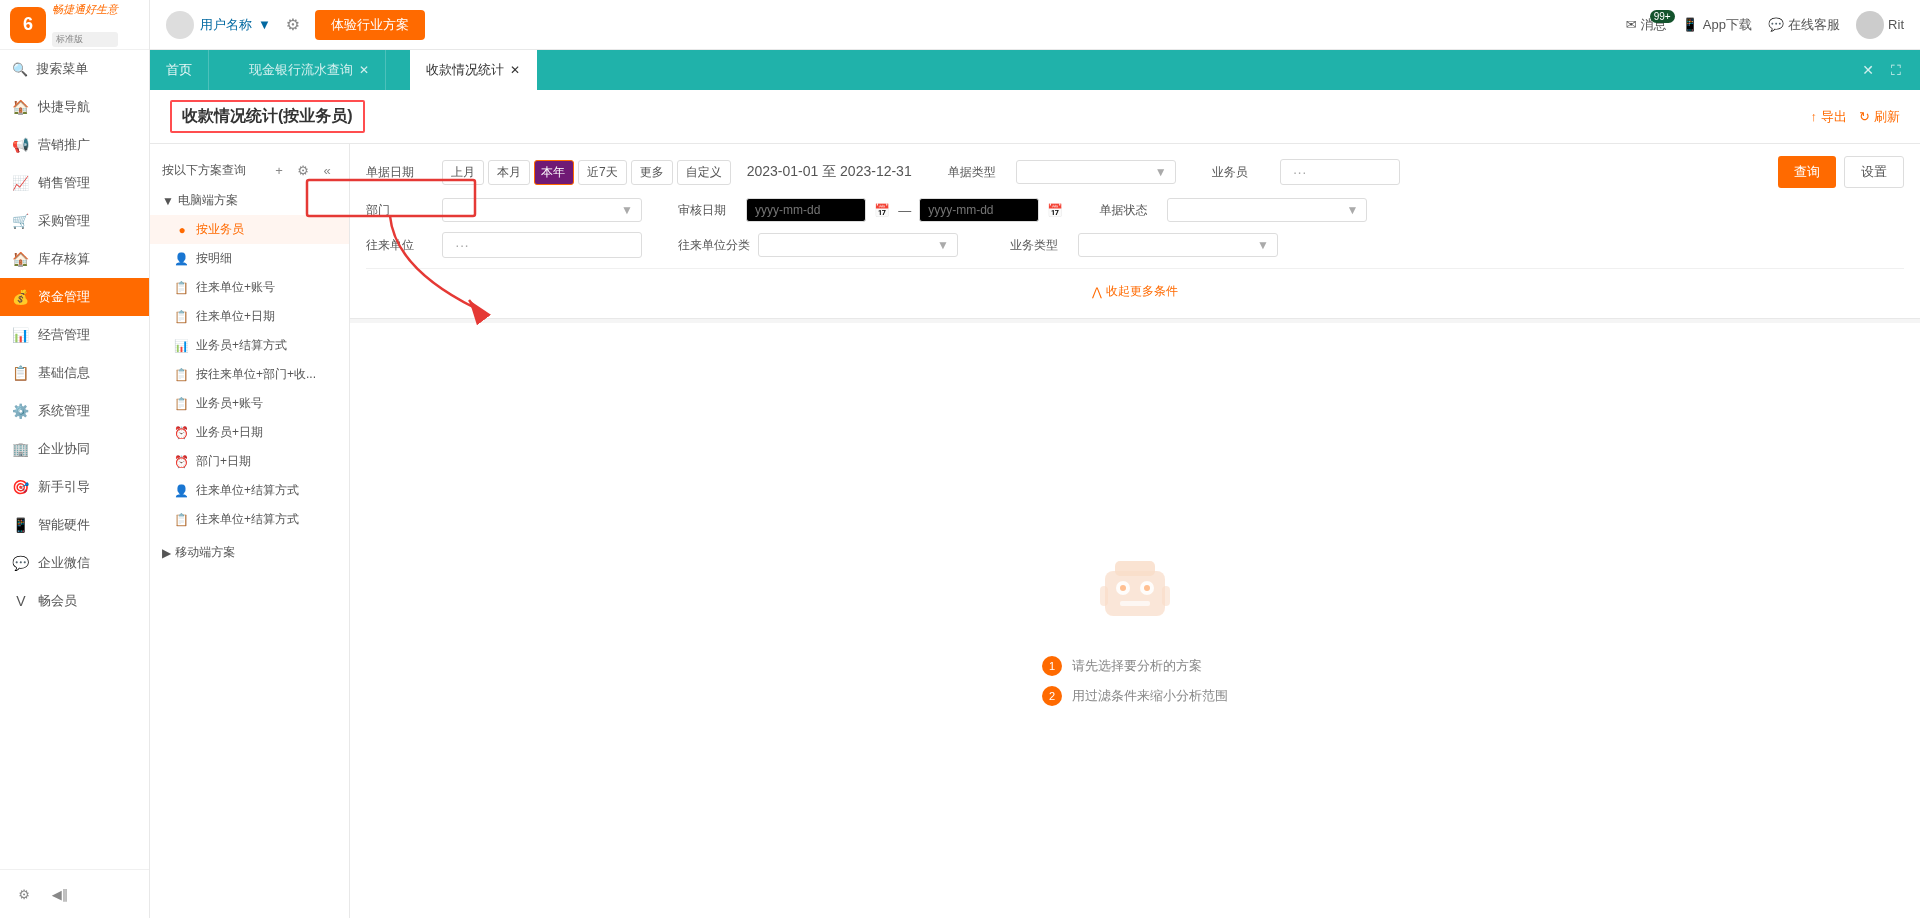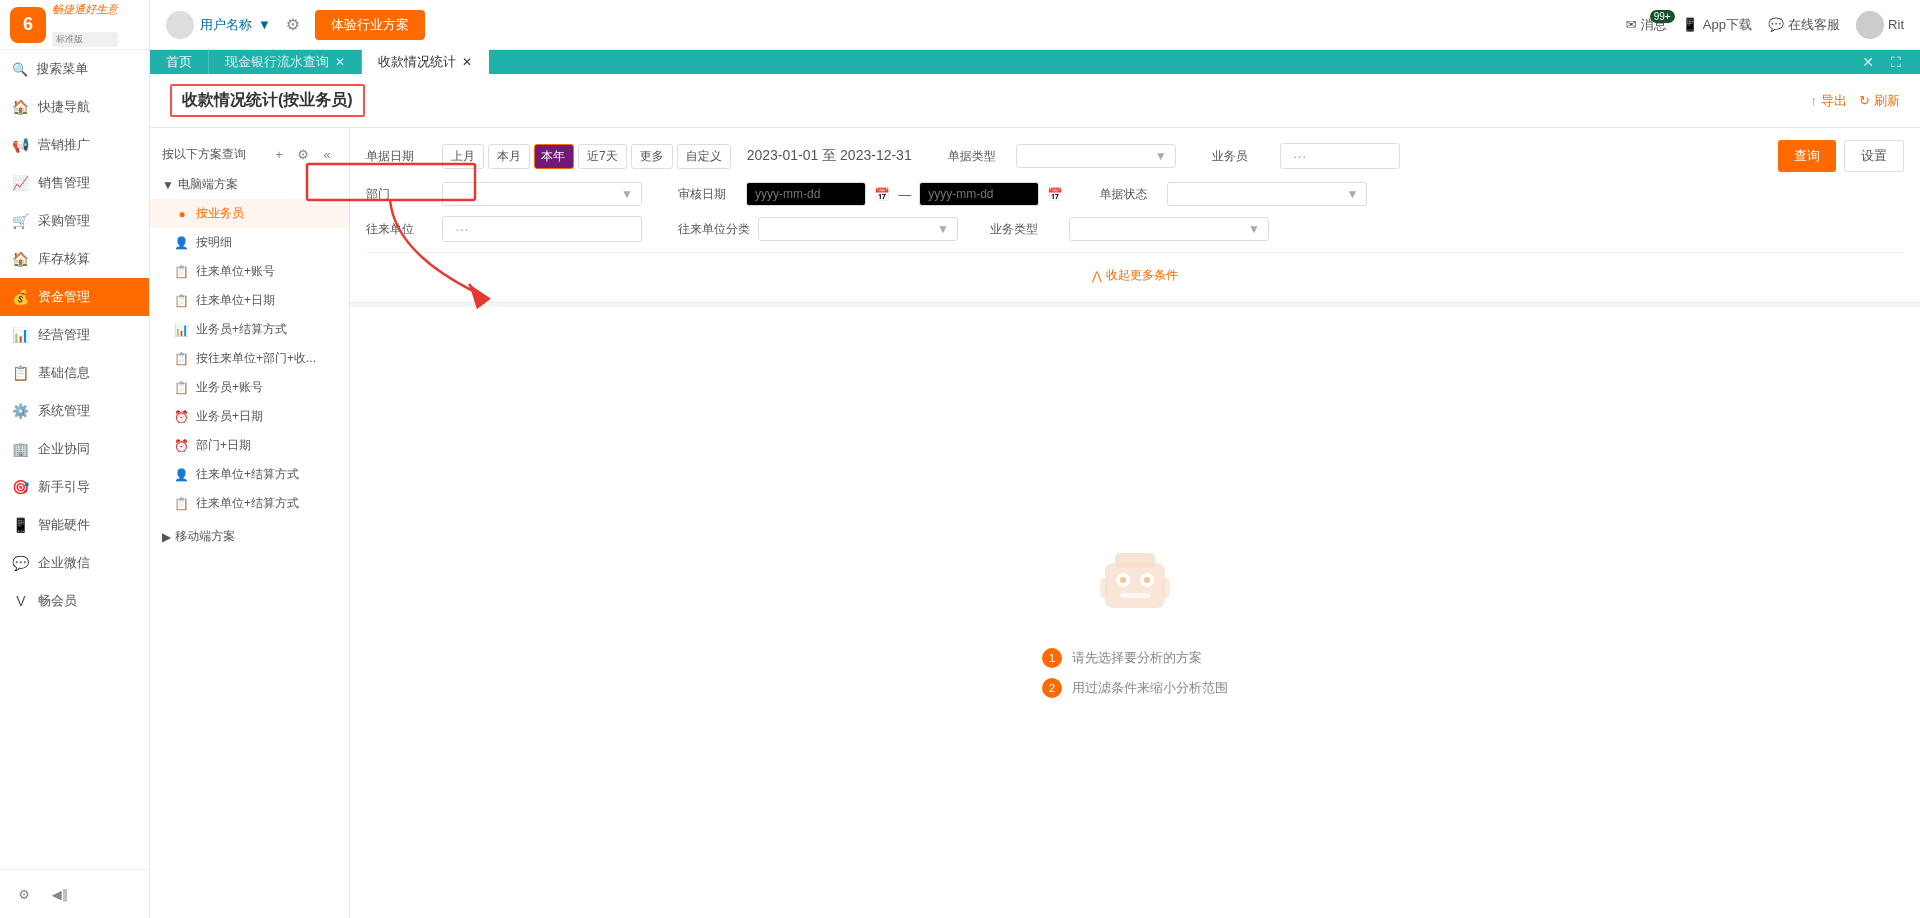--- a/index.html
+++ b/index.html
@@ -28,21 +28,21 @@
     .user-info { display: flex; align-items: center; gap: 6px; font-size: 13px; color: #0369a1; cursor: pointer; }
     .user-avatar { width: 28px; height: 28px; background: #ddd; border-radius: 50%; }
     .topbar-gear { width: 28px; height: 28px; display: flex; align-items: center; justify-content: center; color: #888; cursor: pointer; font-size: 16px; }
     .trial-btn { background: #ff6a00; color: #fff; border: none; padding: 6px 16px; border-radius: 4px; cursor: pointer; font-size: 13px; }
     .topbar-right { display: flex; align-items: center; gap: 16px; }
     .topbar-action { display: flex; align-items: center; gap: 4px; color: #555; cursor: pointer; font-size: 13px; position: relative; }
     .badge { background: #14532d; color: #fff; font-size: 10px; padding: 1px 4px; border-radius: 8px; position: absolute; top: -6px; right: -8px; }
     .topbar-user-avatar { width: 28px; height: 28px; background: #ccc; border-radius: 50%; }
 
     
-    .tabbar { height: 24px; background: #20b2aa; display: flex; align-items: center; padding: 0 0; position: relative; }
+    .tabbar { height: 40px; background: #20b2aa; display: flex; align-items: center; padding: 0 0; position: relative; gap: 24px; }
     .tab { display: flex; align-items: center; gap: 4px; padding: 0 16px; height: 40px; cursor: pointer; color: rgba(255,255,255,0.8); font-size: 13px; border-right: 1px solid rgba(255,255,255,0.2); }
     .tab.active { background: #fff; color: #333; height: 40px; }
     .tab-home { color: rgba(255,255,255,0.9); }
     .tab-close { font-size: 12px; color: inherit; margin-left: 2px; }
     .tabbar-actions { margin-left: auto; display: flex; align-items: center; gap: 4px; padding: 0 12px; }
     .tabbar-btn { width: 24px; height: 24px; display: flex; align-items: center; justify-content: center; color: rgba(255,255,255,0.8); cursor: pointer; font-size: 14px; }
 
     
     .page-header { background: #fff; padding: 10px 20px; display: flex; align-items: center; justify-content: space-between; border-bottom: 1px solid #e8e8e8; }
     .page-title-box { border: 2px solid #ff4d4f; padding: 4px 10px; border-radius: 2px; }
@@ -382,21 +382,21 @@
               <span></span>
               <span class="filter-dots">···</span>
             </div>
             <div style="margin-left:20px; display:flex; align-items:center; gap:8px;">
               <span class="filter-label">往来单位分类</span>
               <div class="filter-select" style="min-width:200px;">
                 <span></span>
                 <span class="chevron">▼</span>
               </div>
             </div>
-            <div style="margin-left:16px; display:flex; align-items:center; gap:19px;">
+            <div style="margin-left:36px; display:flex; align-items:center; gap:8px;">
               <span class="filter-label">业务类型</span>
               <div class="filter-select" style="min-width:200px;">
                 <span></span>
                 <span class="chevron">▼</span>
               </div>
             </div>
           </div>
 
           <div style="display:flex; justify-content:center; margin-top:8px; border-top:1px solid #f0f0f0; padding-top:8px;">
             <div class="collapse-btn">

